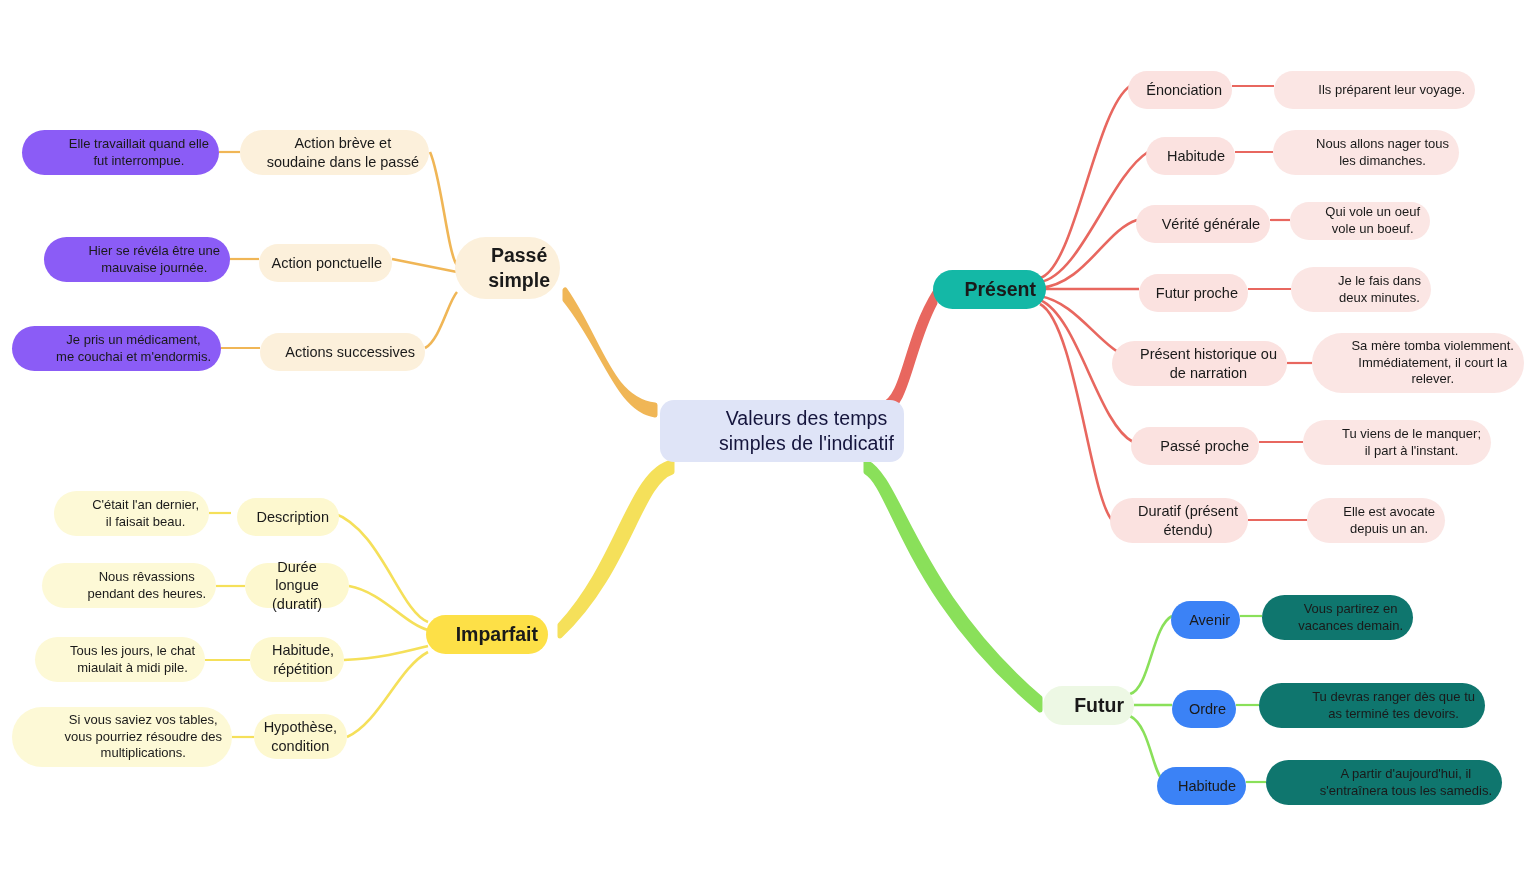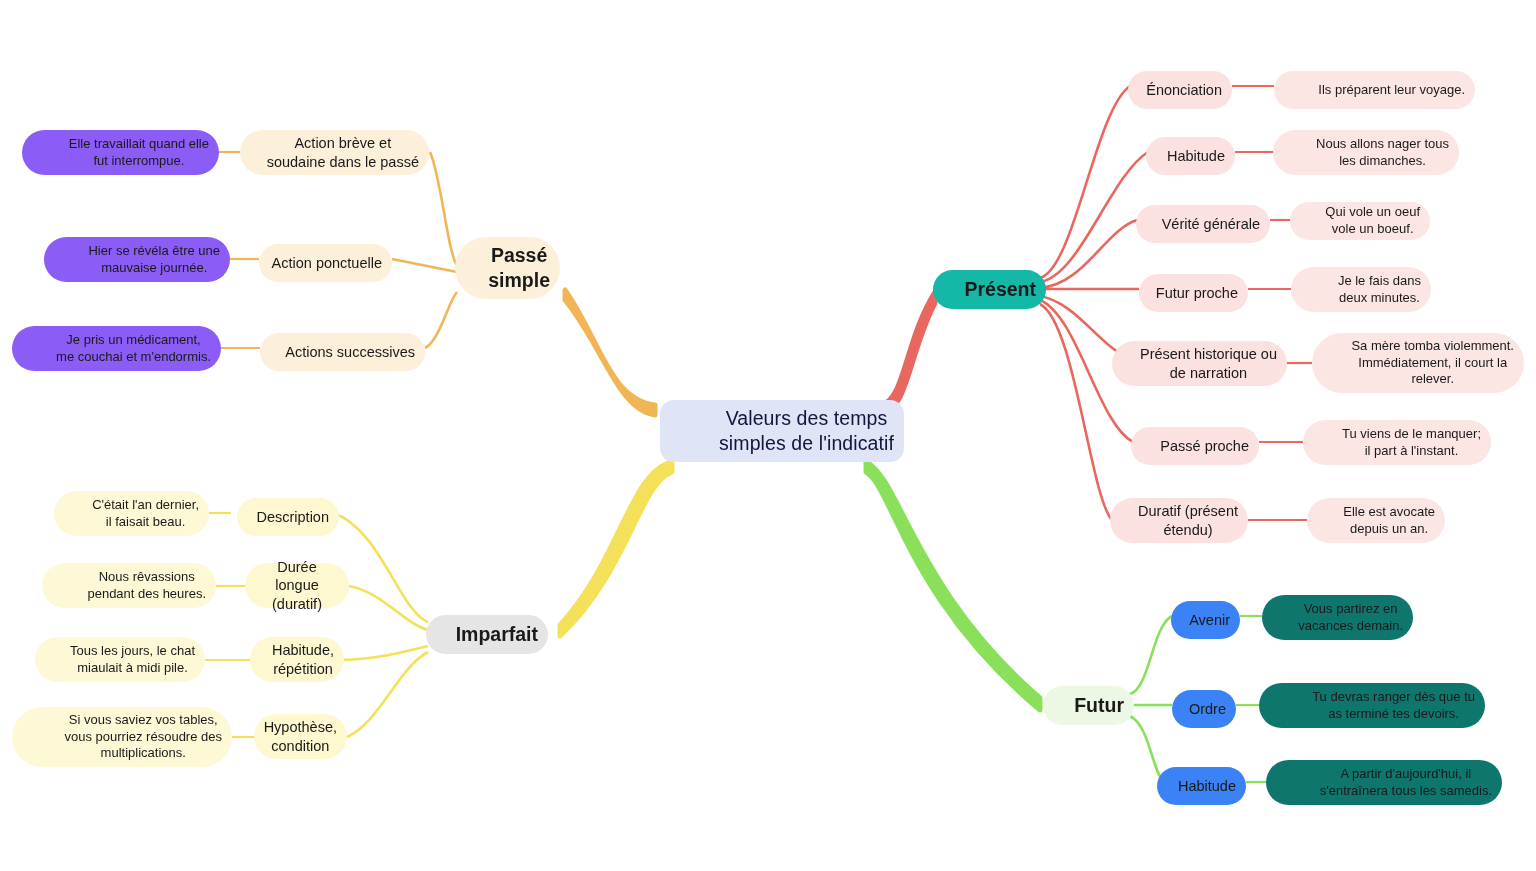--- a/index.html
+++ b/index.html
@@ -43,21 +43,21 @@
     color: #14143c;
     border-radius: 14px;
     letter-spacing: .1px;
   }
   
   .n-branch {
     font-weight: bold;
     font-size: 19.5px;
   }
   .b-orange { background: #fcf0db; }
-  .b-yellow { background: #e5e5e5; }
+  .b-yellow { background: #fde047; }
   .b-red    { background: #14b8a6; }
   .b-green  { background: #edf8e4; }
 
   
   .n-cat { font-size: 14.5px; }
   .c-orange { background: #fcf0db; }
   .c-yellow { background: #fdf8cf; }
   .c-red    { background: #fbe2e0; }
   .c-green  { background: #3b82f6; }
 

